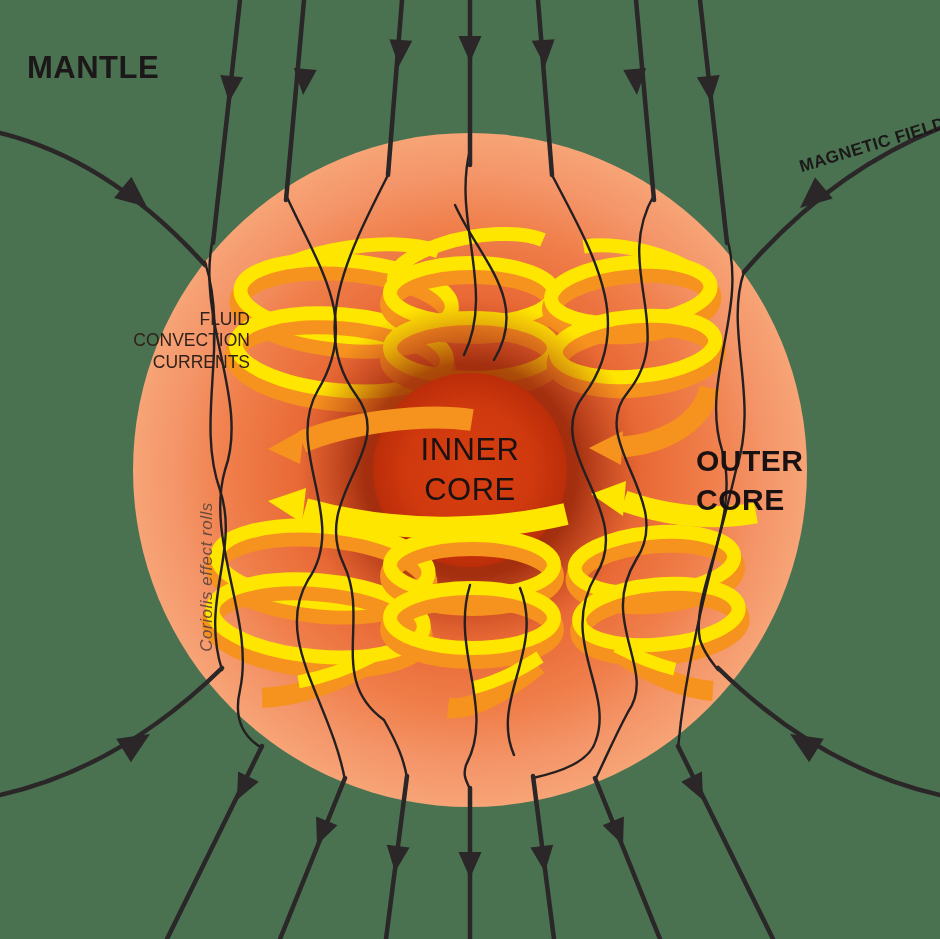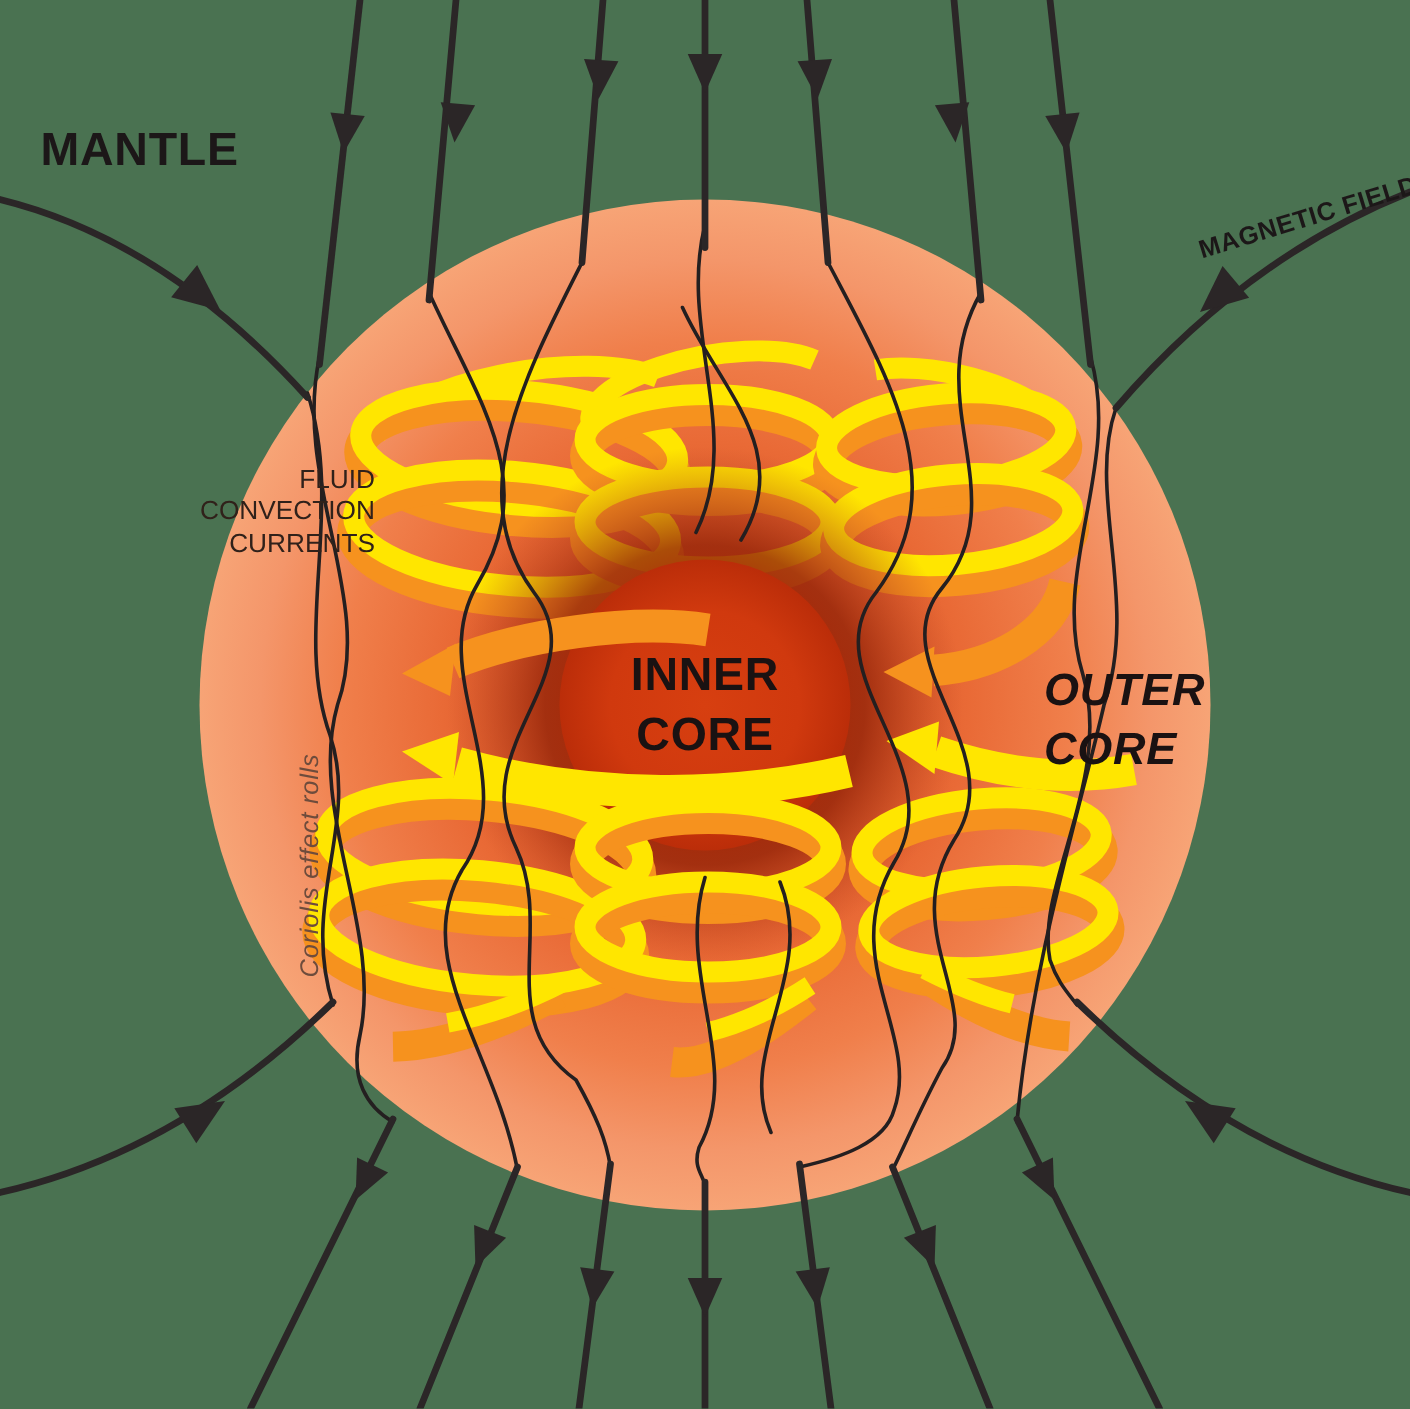--- a/index.html
+++ b/index.html
@@ -4,29 +4,29 @@
 <style>
   html,body{margin:0;padding:0;}
   body{
     width:940px;height:939px;position:relative;overflow:hidden;
     background:#4a7251;
     font-family:"Liberation Sans","DejaVu Sans",sans-serif;
   }
   #stage{position:absolute;left:0;top:0;width:940px;height:939px;}
   svg{position:absolute;left:0;top:0;}
   .label{position:absolute;color:#1c1718;}
-  .lbl-mantle{left:27px;top:50px;font-size:31px;font-weight:bold;letter-spacing:.5px;margin-top:32px;}
+  .lbl-mantle{left:27px;top:50px;font-size:31px;font-weight:bold;letter-spacing:.5px;}
   .lbl-magnetic{left:797px;top:158px;font-size:17px;font-weight:bold;letter-spacing:.5px;
     transform:rotate(-17deg);transform-origin:0 0;white-space:nowrap;}
   .lbl-fluid{left:98px;top:309px;width:152px;font-size:17.5px;line-height:1.22;
     text-align:right;white-space:pre-line;color:#30211a;}
   .lbl-inner{left:390px;top:430px;width:160px;text-align:center;font-size:31px;
-    font-weight:bold;line-height:1.3;letter-spacing:.5px;white-space:pre-line;color:#1a1212;}
+    font-weight:normal;line-height:1.3;letter-spacing:.5px;white-space:pre-line;color:#1a1212;}
   .lbl-outer{left:696px;top:441px;font-size:30px;font-weight:bold;line-height:1.3;
-    letter-spacing:.5px;white-space:pre-line;color:#1a1212;font-style:italic;}
+    letter-spacing:.5px;white-space:pre-line;color:#1a1212;}
   .lbl-coriolis{left:207px;top:577px;transform:translate(-50%,-50%) rotate(-90deg);
     font-size:17px;font-style:italic;color:#6e4c3c;white-space:nowrap;letter-spacing:.5px;}
 </style>
 </head>
 <body>
 
 <div id="stage">
 <svg width="940" height="939" viewBox="0 0 940 939">
   <defs>
     <radialGradient id="sg" cx="50%" cy="50%" r="50%">

